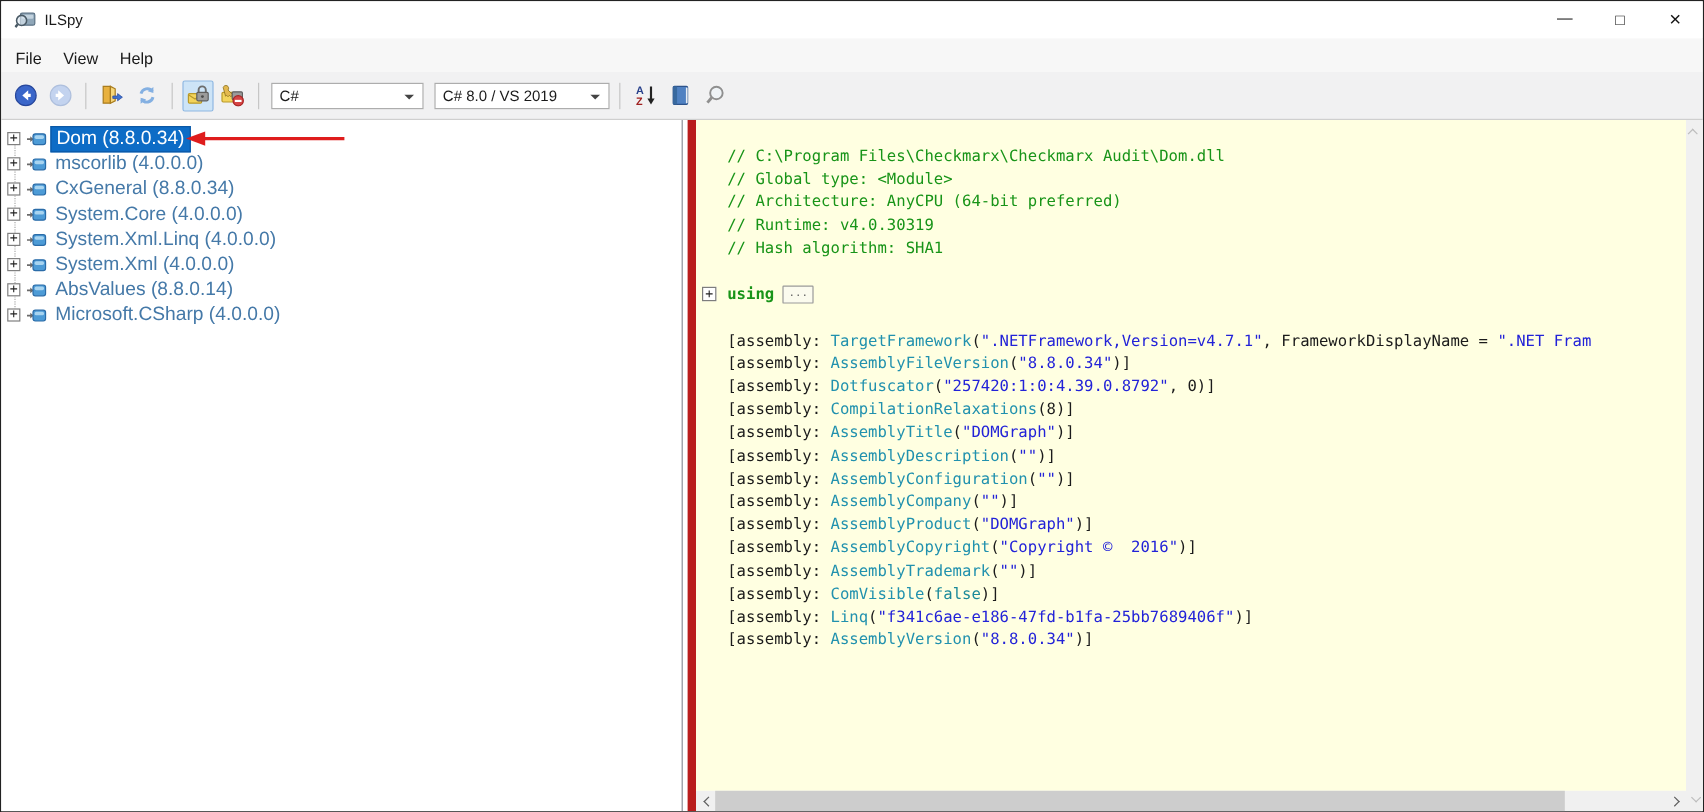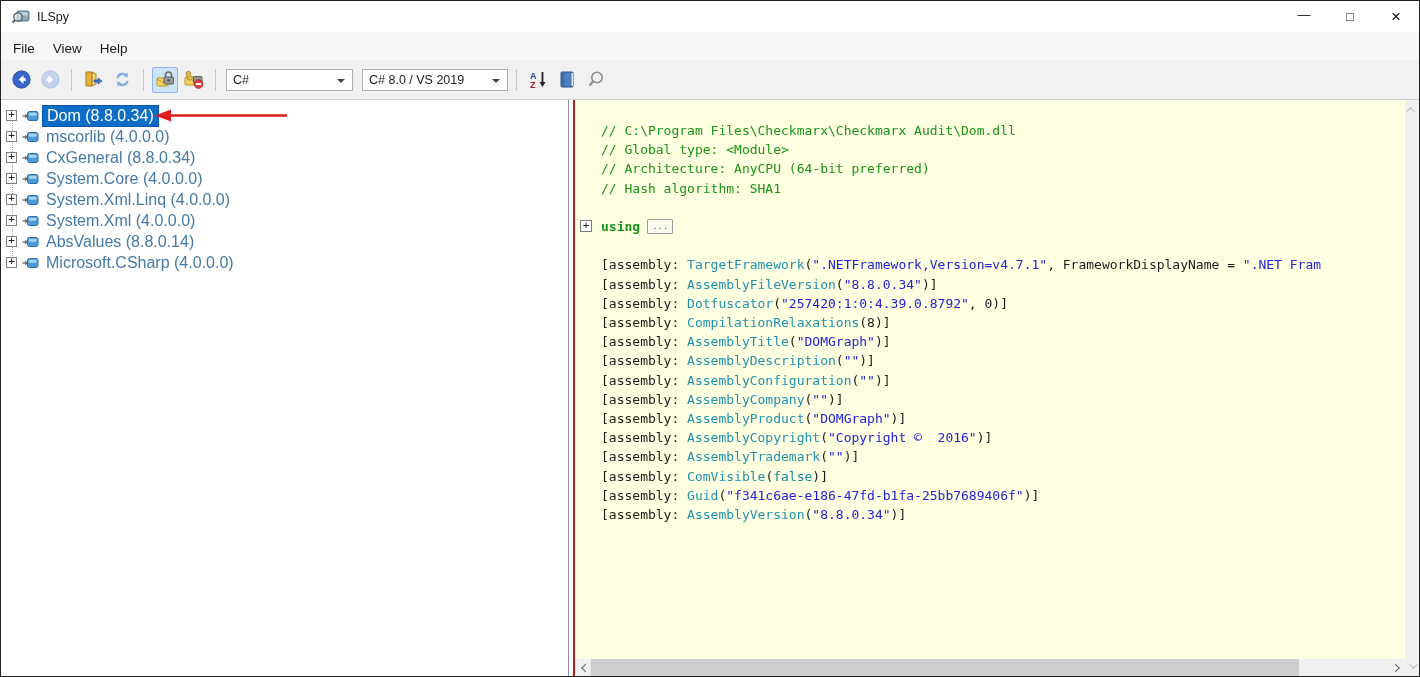--- a/index.html
+++ b/index.html
@@ -47,21 +47,21 @@
     font-size:11px;line-height:8px;text-align:center;color:#222;flex:0 0 auto;
     font-family:"DejaVu Sans Mono",monospace;z-index:2;}
   .asm-icon{margin-left:5px;flex:0 0 auto;}
   .tree-label{margin-left:7px;font-size:16px;color:var(--tree_item);white-space:nowrap;}
   .tree-row.selected .tree-label{background:var(--selection);color:#fff;
     padding:1px 4px;margin-left:3px;border:1px solid #0a58a6;}
   .red-arrow{position:absolute;left:152px;top:8px;z-index:5;}
   
   .code-col{flex:1 1 auto;display:flex;min-width:0;background:#fff;padding-left:4px;}
   .code-main{flex:1 1 auto;display:flex;flex-direction:column;min-width:0;
-    border-left:2px solid #b91c1c;}
+    border-left:7px solid #b91c1c;}
   .code-view{flex:1 1 auto;background:var(--code_bg);overflow:hidden;
     padding-top:21px;font-family:"DejaVu Sans Mono","Liberation Mono",monospace;
     font-size:13px;line-height:19.2px;}
   .code-line{position:relative;padding-left:26px;white-space:pre;color:#1b1b1b;}
   .t-c{color:var(--comment);}
   .t-k{color:var(--comment);font-weight:bold;}
   .t-t{color:var(--type);}
   .t-s{color:var(--string);}
   .t-b{color:var(--bool);}
   .t-p{color:#1b1b1b;}
@@ -291,37 +291,38 @@
         </div>
       </div>
 
     <div class="code-col">
       <div class="code-main">
         <div class="code-view">
 
         <div class="code-line"><span class="t-c">// C:\Program Files\Checkmarx\Checkmarx Audit\Dom.dll</span></div>
             <div class="code-line"><span class="t-c">// Global type: &lt;Module&gt;</span></div>
             <div class="code-line"><span class="t-c">// Architecture: AnyCPU (64-bit preferred)</span></div>
+            <div class="code-line"><span class="t-c">// Runtime: v4.0.30319</span></div>
             <div class="code-line"><span class="t-c">// Hash algorithm: SHA1</span></div>
             <div class="code-line">&nbsp;</div>
             <div class="code-line"><span class="fold-box">+</span><span class="t-k">using</span><span class="ell-box">...</span></div>
             <div class="code-line">&nbsp;</div>
             <div class="code-line"><span class="t-p">[assembly: </span><span class="t-t">TargetFramework</span><span class="t-p">(</span><span class="t-s">".NETFramework,Version=v4.7.1"</span><span class="t-p">, FrameworkDisplayName = </span><span class="t-s">".NET Fram</span></div>
             <div class="code-line"><span class="t-p">[assembly: </span><span class="t-t">AssemblyFileVersion</span><span class="t-p">(</span><span class="t-s">"8.8.0.34"</span><span class="t-p">)]</span></div>
             <div class="code-line"><span class="t-p">[assembly: </span><span class="t-t">Dotfuscator</span><span class="t-p">(</span><span class="t-s">"257420:1:0:4.39.0.8792"</span><span class="t-p">, 0)]</span></div>
             <div class="code-line"><span class="t-p">[assembly: </span><span class="t-t">CompilationRelaxations</span><span class="t-p">(8)]</span></div>
             <div class="code-line"><span class="t-p">[assembly: </span><span class="t-t">AssemblyTitle</span><span class="t-p">(</span><span class="t-s">"DOMGraph"</span><span class="t-p">)]</span></div>
             <div class="code-line"><span class="t-p">[assembly: </span><span class="t-t">AssemblyDescription</span><span class="t-p">(</span><span class="t-s">""</span><span class="t-p">)]</span></div>
             <div class="code-line"><span class="t-p">[assembly: </span><span class="t-t">AssemblyConfiguration</span><span class="t-p">(</span><span class="t-s">""</span><span class="t-p">)]</span></div>
             <div class="code-line"><span class="t-p">[assembly: </span><span class="t-t">AssemblyCompany</span><span class="t-p">(</span><span class="t-s">""</span><span class="t-p">)]</span></div>
             <div class="code-line"><span class="t-p">[assembly: </span><span class="t-t">AssemblyProduct</span><span class="t-p">(</span><span class="t-s">"DOMGraph"</span><span class="t-p">)]</span></div>
             <div class="code-line"><span class="t-p">[assembly: </span><span class="t-t">AssemblyCopyright</span><span class="t-p">(</span><span class="t-s">"Copyright ©  2016"</span><span class="t-p">)]</span></div>
             <div class="code-line"><span class="t-p">[assembly: </span><span class="t-t">AssemblyTrademark</span><span class="t-p">(</span><span class="t-s">""</span><span class="t-p">)]</span></div>
             <div class="code-line"><span class="t-p">[assembly: </span><span class="t-t">ComVisible</span><span class="t-p">(</span><span class="t-b">false</span><span class="t-p">)]</span></div>
-            <div class="code-line"><span class="t-p">[assembly: </span><span class="t-t">Guid</span><span class="t-p">(</span><span class="t-s">"f341c6ae-e186-47fd-b1fa-25bb7689406f"</span><span class="t-p">)]</span></div>
+            <div class="code-line"><span class="t-p">[assembly: </span><span class="t-t">Linq</span><span class="t-p">(</span><span class="t-s">"f341c6ae-e186-47fd-b1fa-25bb7689406f"</span><span class="t-p">)]</span></div>
             <div class="code-line"><span class="t-p">[assembly: </span><span class="t-t">AssemblyVersion</span><span class="t-p">(</span><span class="t-s">"8.8.0.34"</span><span class="t-p">)]</span></div>
           </div>
         <div class="hscroll">
           <div class="harrow left">
               <span class="chev l"></span>
             </div>
           <div class="hthumb"></div>
           <div class="harrow right">
               <span class="chev r"></span>
             </div>

